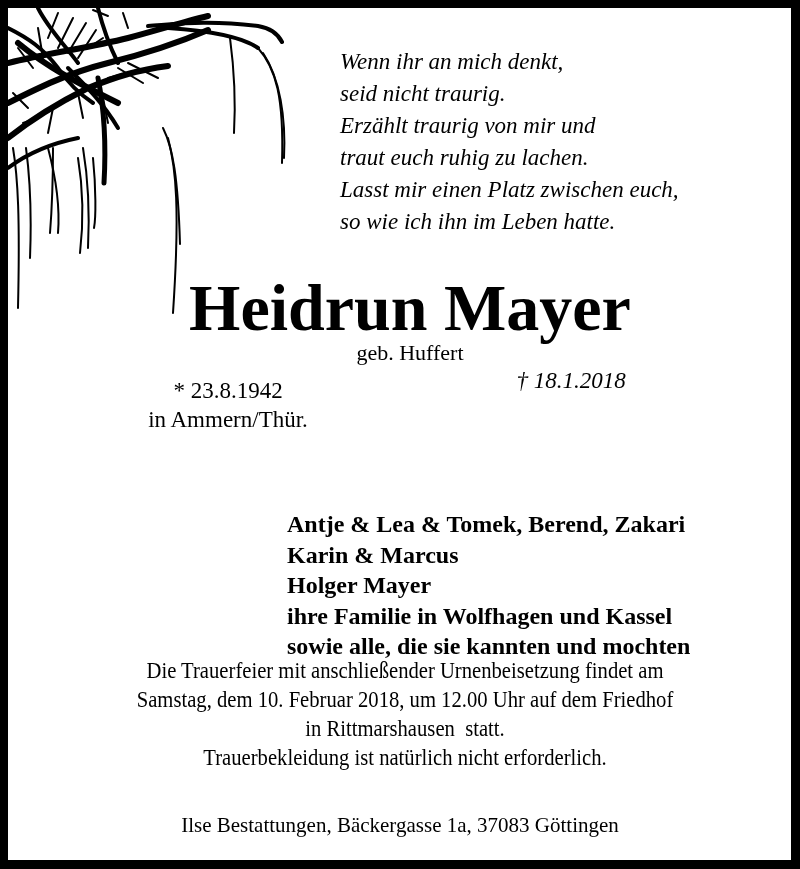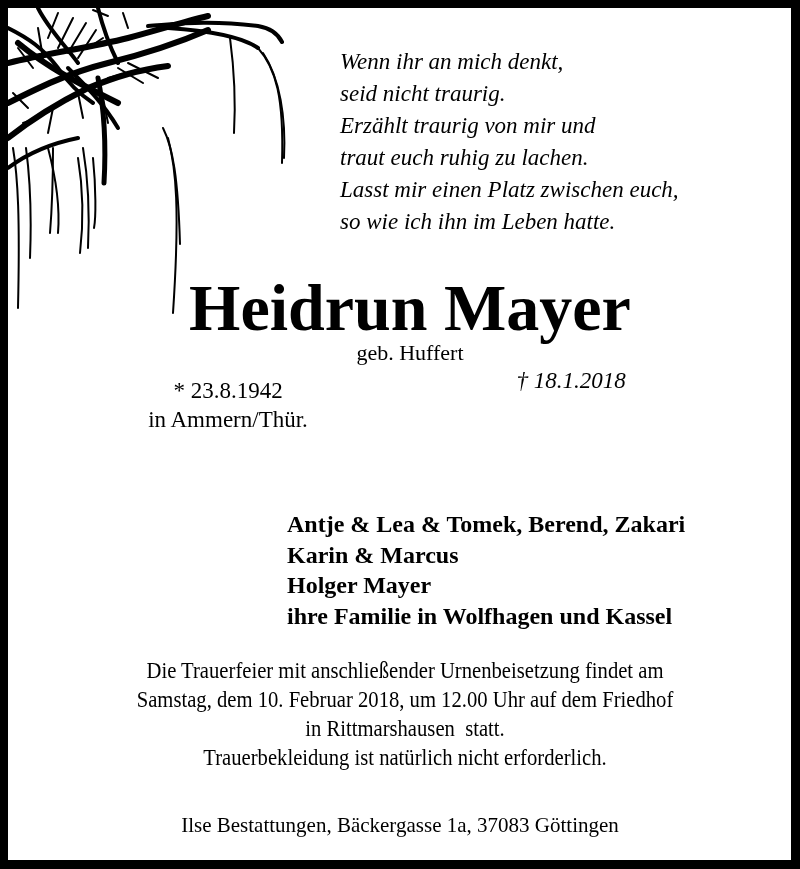--- a/index.html
+++ b/index.html
@@ -127,20 +127,21 @@
 </div>
 <div class="col death serif">
   <div>† 18.1.2018</div>
 </div>
 
 <div class="mourners serif">
   <div>Antje &amp; Lea &amp; Tomek, Berend, Zakari</div>
   <div>Karin &amp; Marcus</div>
   <div>Holger Mayer</div>
   <div>ihre Familie in Wolfhagen und Kassel</div>
+  <div>sowie alle, die sie kannten und mochten</div>
 </div>
 
 <div class="funeral serif">
   <div>Die Trauerfeier mit anschließender Urnenbeisetzung findet am</div>
   <div>Samstag, dem 10. Februar 2018, um 12.00 Uhr auf dem Friedhof</div>
   <div style="white-space:pre;">in Rittmarshausen  statt.</div>
   <div>Trauerbekleidung ist natürlich nicht erforderlich.</div>
 </div>
 
 <div class="undertaker serif">Ilse Bestattungen, Bäckergasse 1a, 37083 Göttingen</div>

